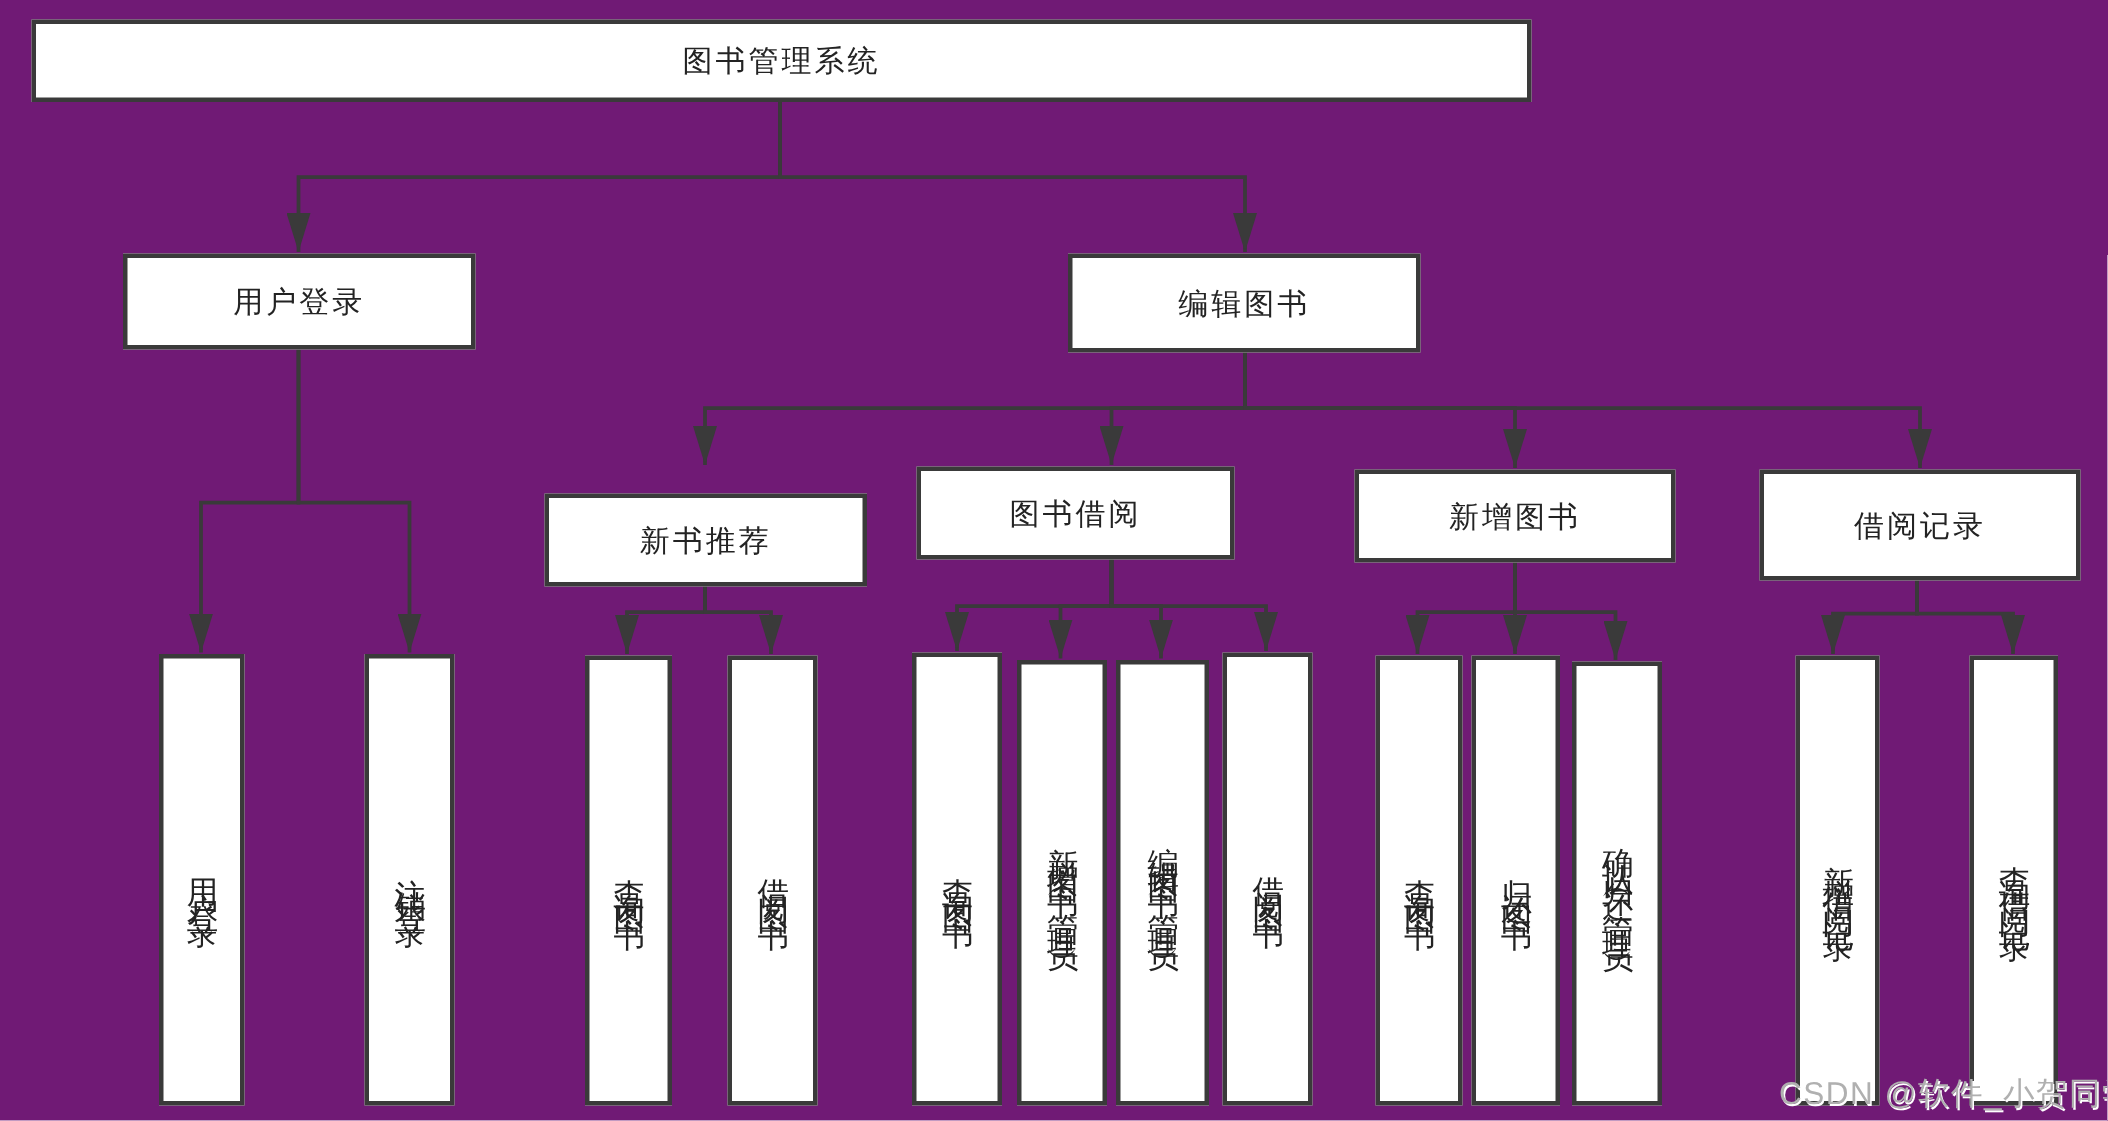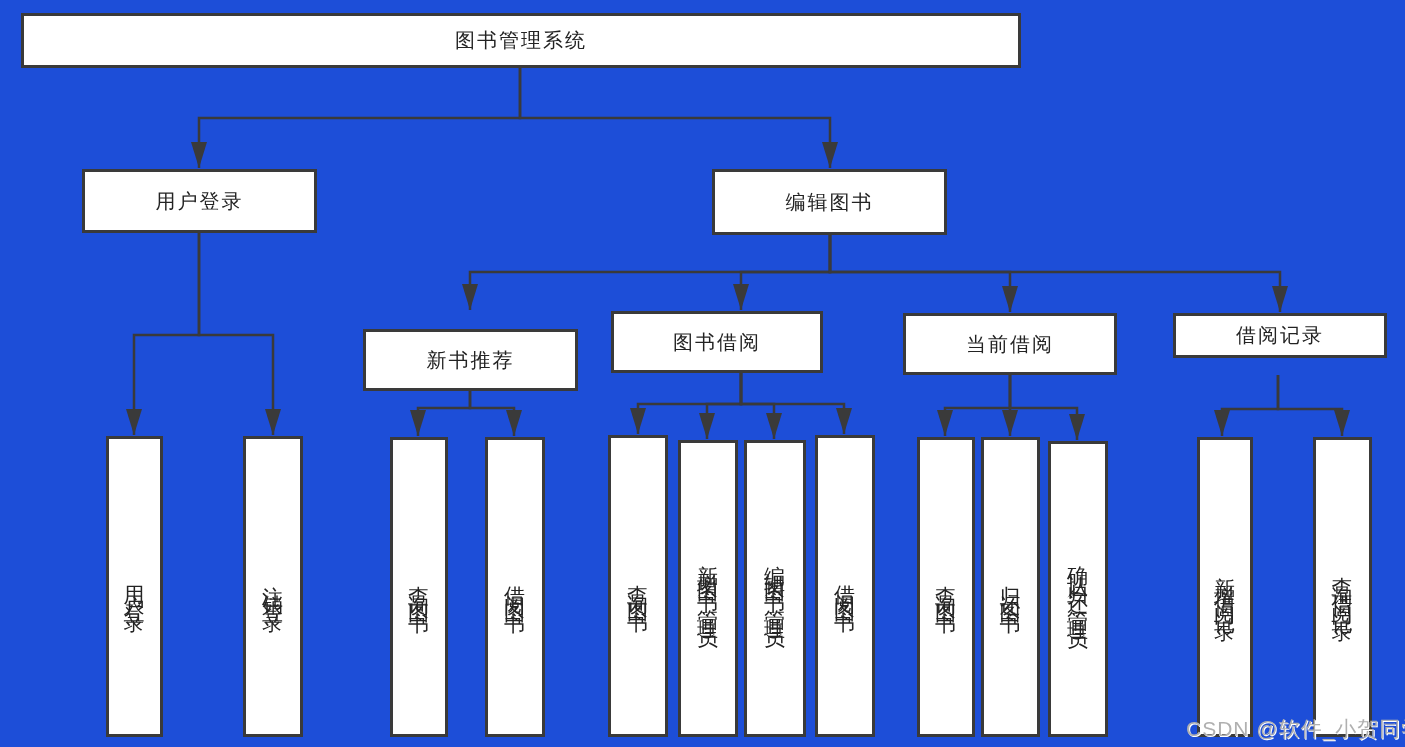--- a/index.html
+++ b/index.html
@@ -1,19 +1,19 @@
 <!DOCTYPE html>
 <html><head>
 <meta charset="utf-8">
 <style>
   html,body { margin:0; padding:0; background:#ffffff; }
   .canvas {
     position:relative;
     width:1405px; height:747px;
-    background:#1d4ed8;
+    background:#701a75;
     overflow:hidden;
     font-family:"Liberation Sans", sans-serif;
   }
   .edges-svg {
     position:absolute; left:0; top:0; width:1405px; height:747px;
     z-index:1; pointer-events:none;
   }
   .node {
     position:absolute;
     box-sizing:border-box;
@@ -91,23 +91,23 @@
       <div class="node h" style="left: 712px; top: 169px; width: 235px; height: 66px; border-color: rgb(58, 58, 58); background: rgb(255, 255, 255);">
         <span class="node-label" style="color: rgb(35, 35, 35);">编辑图书</span>
       </div>
       <div class="node h" style="left: 363px; top: 329px; width: 215px; height: 62px; border-color: rgb(58, 58, 58); background: rgb(255, 255, 255);">
         <span class="node-label" style="color: rgb(35, 35, 35);">新书推荐</span>
       </div>
       <div class="node h" style="left: 611px; top: 311px; width: 212px; height: 62px; border-color: rgb(58, 58, 58); background: rgb(255, 255, 255);">
         <span class="node-label" style="color: rgb(35, 35, 35);">图书借阅</span>
       </div>
       <div class="node h" style="left: 903px; top: 313px; width: 214px; height: 62px; border-color: rgb(58, 58, 58); background: rgb(255, 255, 255);">
-        <span class="node-label" style="color: rgb(35, 35, 35);">当前借阅</span>
+        <span class="node-label" style="color: rgb(35, 35, 35);">新增图书</span>
       </div>
-      <div class="node h" style="left: 1173px; top: 313px; width: 214px; height: 45px; border-color: rgb(58, 58, 58); background: rgb(255, 255, 255);">
+      <div class="node h" style="left: 1173px; top: 313px; width: 214px; height: 74px; border-color: rgb(58, 58, 58); background: rgb(255, 255, 255);">
         <span class="node-label" style="color: rgb(35, 35, 35);">借阅记录</span>
       </div>
       <div class="node v" style="left: 106px; top: 436px; width: 57px; height: 301px; border-color: rgb(58, 58, 58); background: rgb(255, 255, 255);">
         <span class="node-label" style="color: rgb(35, 35, 35);">用户登录</span>
       </div>
       <div class="node v" style="left: 243px; top: 436px; width: 60px; height: 301px; border-color: rgb(58, 58, 58); background: rgb(255, 255, 255);">
         <span class="node-label" style="color: rgb(35, 35, 35);">注销登录</span>
       </div>
       <div class="node v" style="left: 390px; top: 437px; width: 58px; height: 300px; border-color: rgb(58, 58, 58); background: rgb(255, 255, 255);">
         <span class="node-label" style="color: rgb(35, 35, 35);">查询图书</span>

